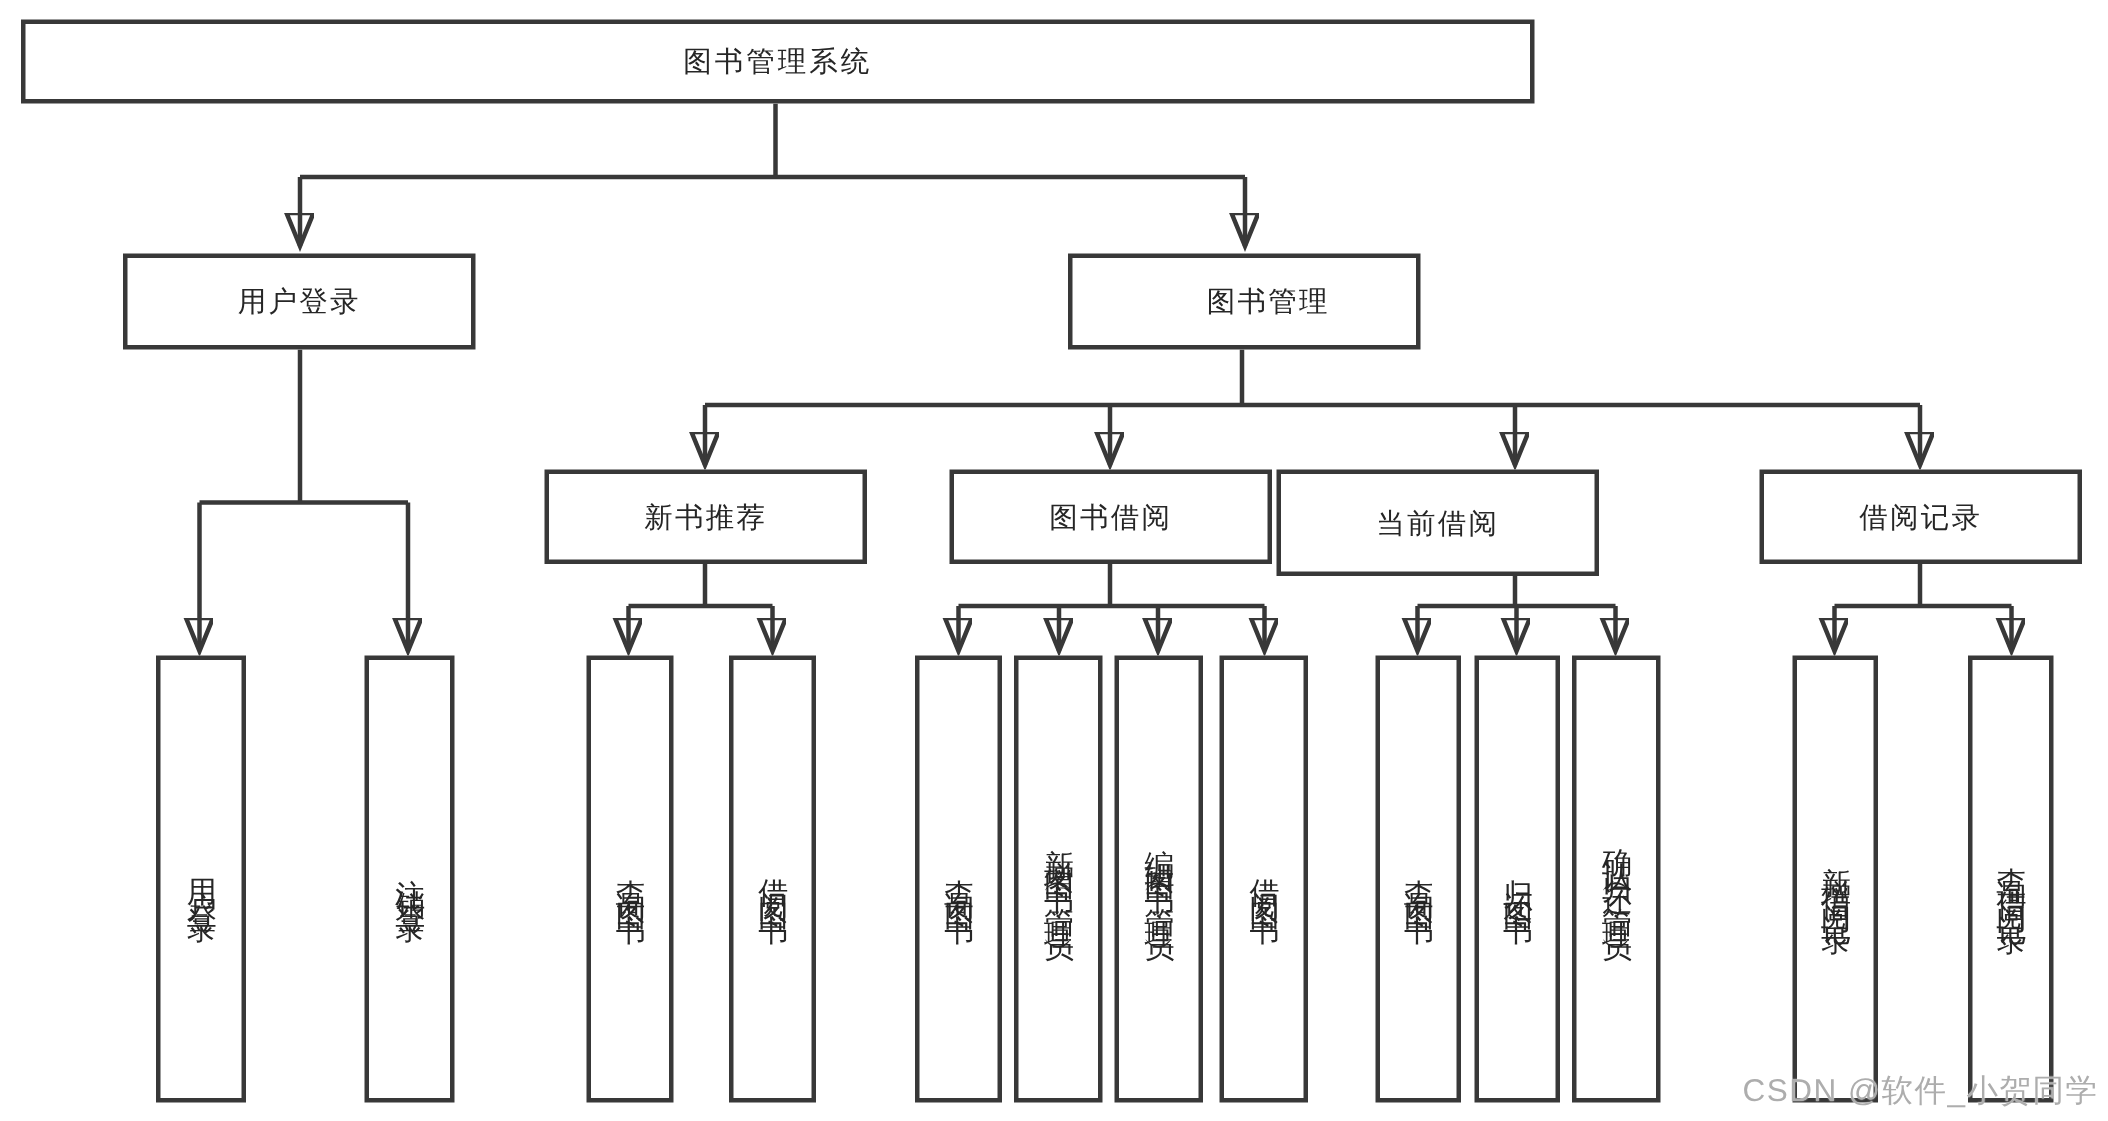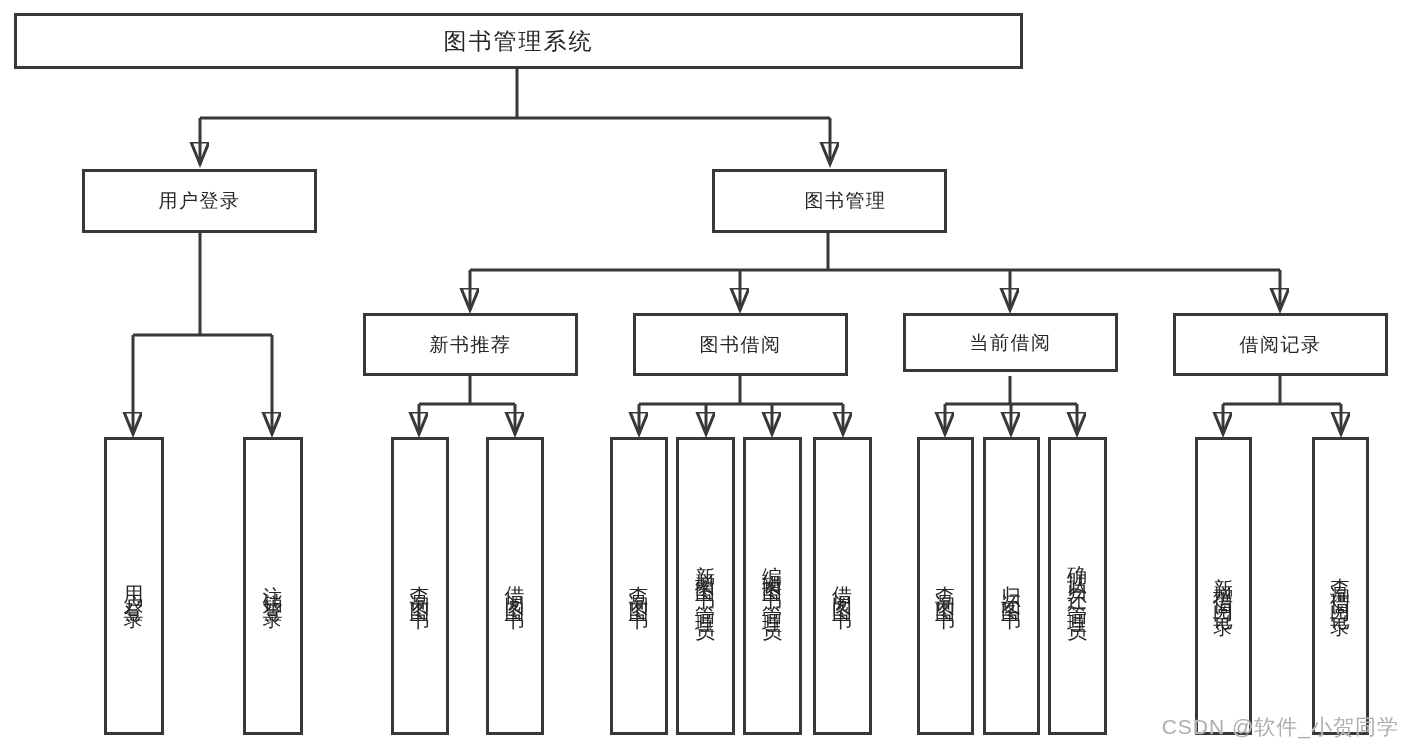--- a/index.html
+++ b/index.html
@@ -30,34 +30,34 @@
     position: absolute;
     background: var(--box-bg);
     border: 3px solid var(--line);
     display: flex;
     align-items: center;
     justify-content: center;
     color: var(--text);
     text-align: center;
   }
   .h-label { font-size: 19px; letter-spacing: 1.5px; white-space: nowrap; }
-  .root-label { font-size: 23px; letter-spacing: 2px; }
+  .root-label { font-size: 19px; letter-spacing: 2px; }
   .leaf .v-label {
     writing-mode: vertical-rl;
     font-size: 20px;
     letter-spacing: 8px;
     line-height: 1;
   }
   
   .n-root          { left: 14px;   top: 13px;  width: 1009px; height: 56px; }
   .n-user-login    { left: 82px;   top: 169px; width: 235px;  height: 64px; }
   .n-book-mgmt     { left: 712px;  top: 169px; width: 235px;  height: 64px; padding-left: 32px; }
   .n-new-book      { left: 363px;  top: 313px; width: 215px;  height: 63px; }
   .n-book-borrow   { left: 633px;  top: 313px; width: 215px;  height: 63px; }
-  .n-current       { left: 903px;  top: 313px; width: 215px;  height: 59px; }
+  .n-current       { left: 851px;  top: 313px; width: 215px;  height: 71px; }
   .n-record        { left: 1173px; top: 313px; width: 215px;  height: 63px; }
   .lf-user-login   { left: 104px;  top: 437px; width: 60px; height: 298px; }
   .lf-logout       { left: 243px;  top: 437px; width: 60px; height: 298px; }
   .lf-nb-query     { left: 391px;  top: 437px; width: 58px; height: 298px; }
   .lf-nb-borrow    { left: 486px;  top: 437px; width: 58px; height: 298px; }
   .lf-bb-query     { left: 610px;  top: 437px; width: 58px; height: 298px; }
   .lf-bb-add       { left: 676px;  top: 437px; width: 59px; height: 298px; }
   .lf-bb-edit      { left: 743px;  top: 437px; width: 59px; height: 298px; }
   .lf-bb-borrow    { left: 813px;  top: 437px; width: 59px; height: 298px; }
   .lf-cb-query     { left: 917px;  top: 437px; width: 57px; height: 298px; }

